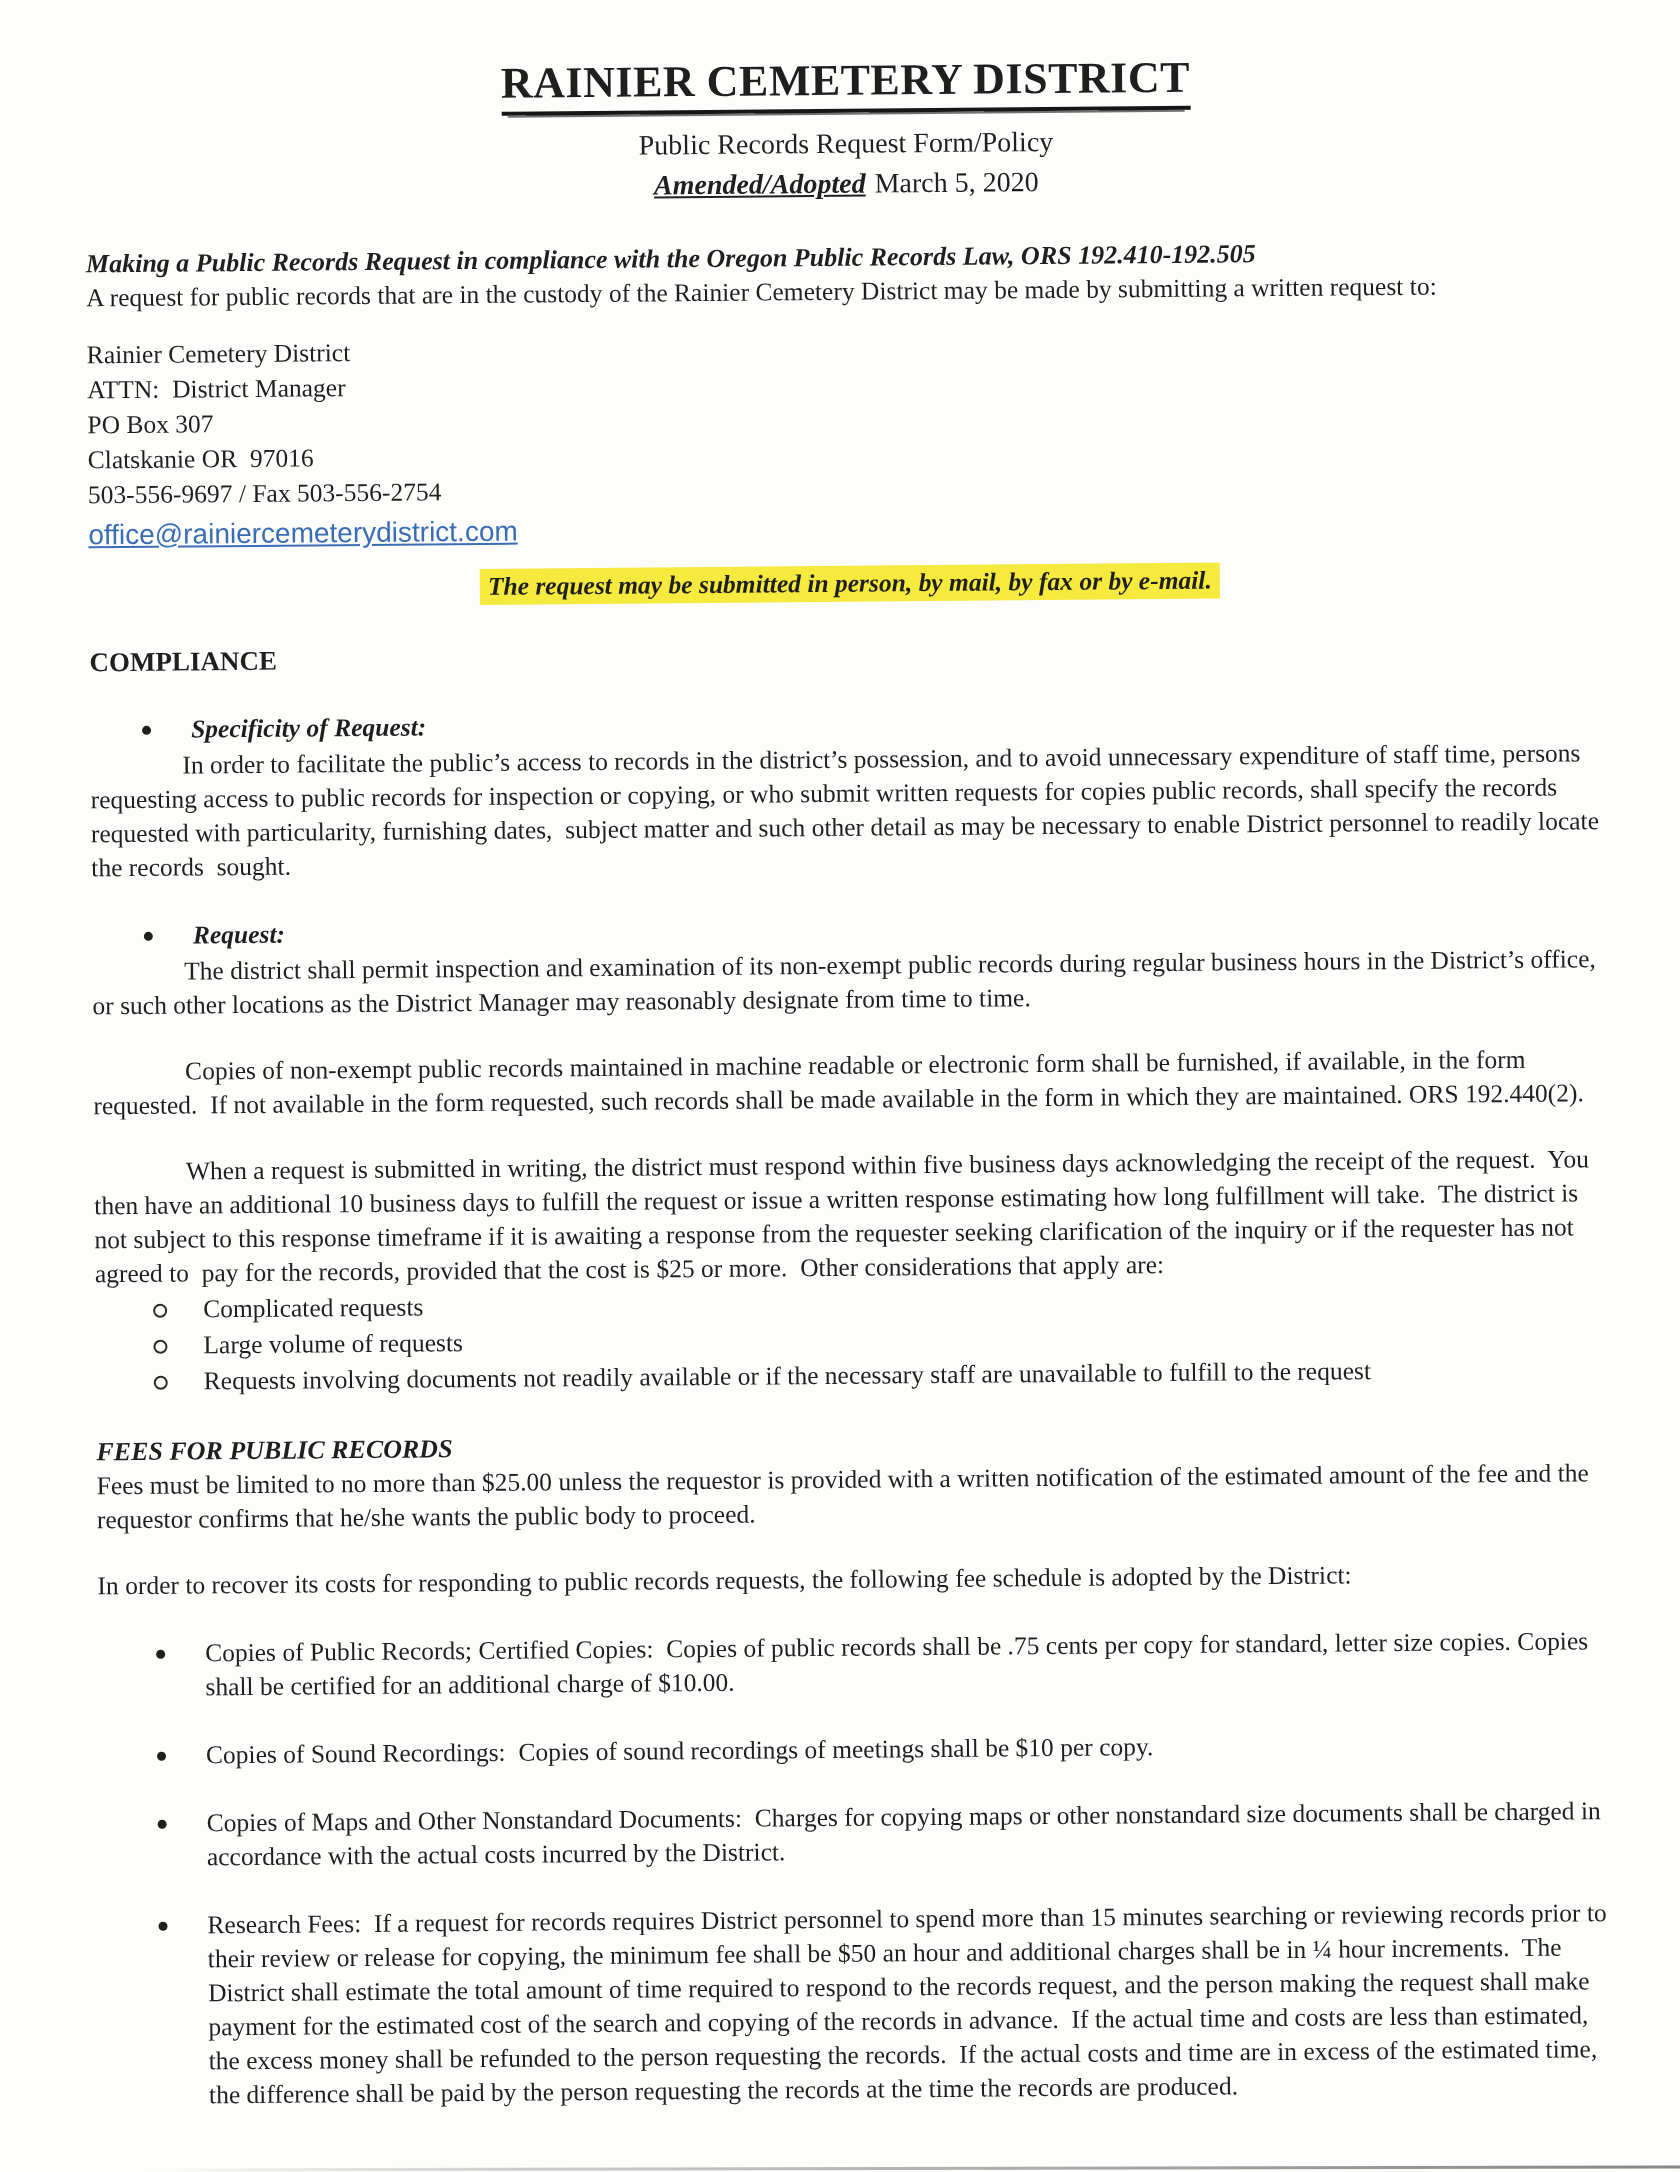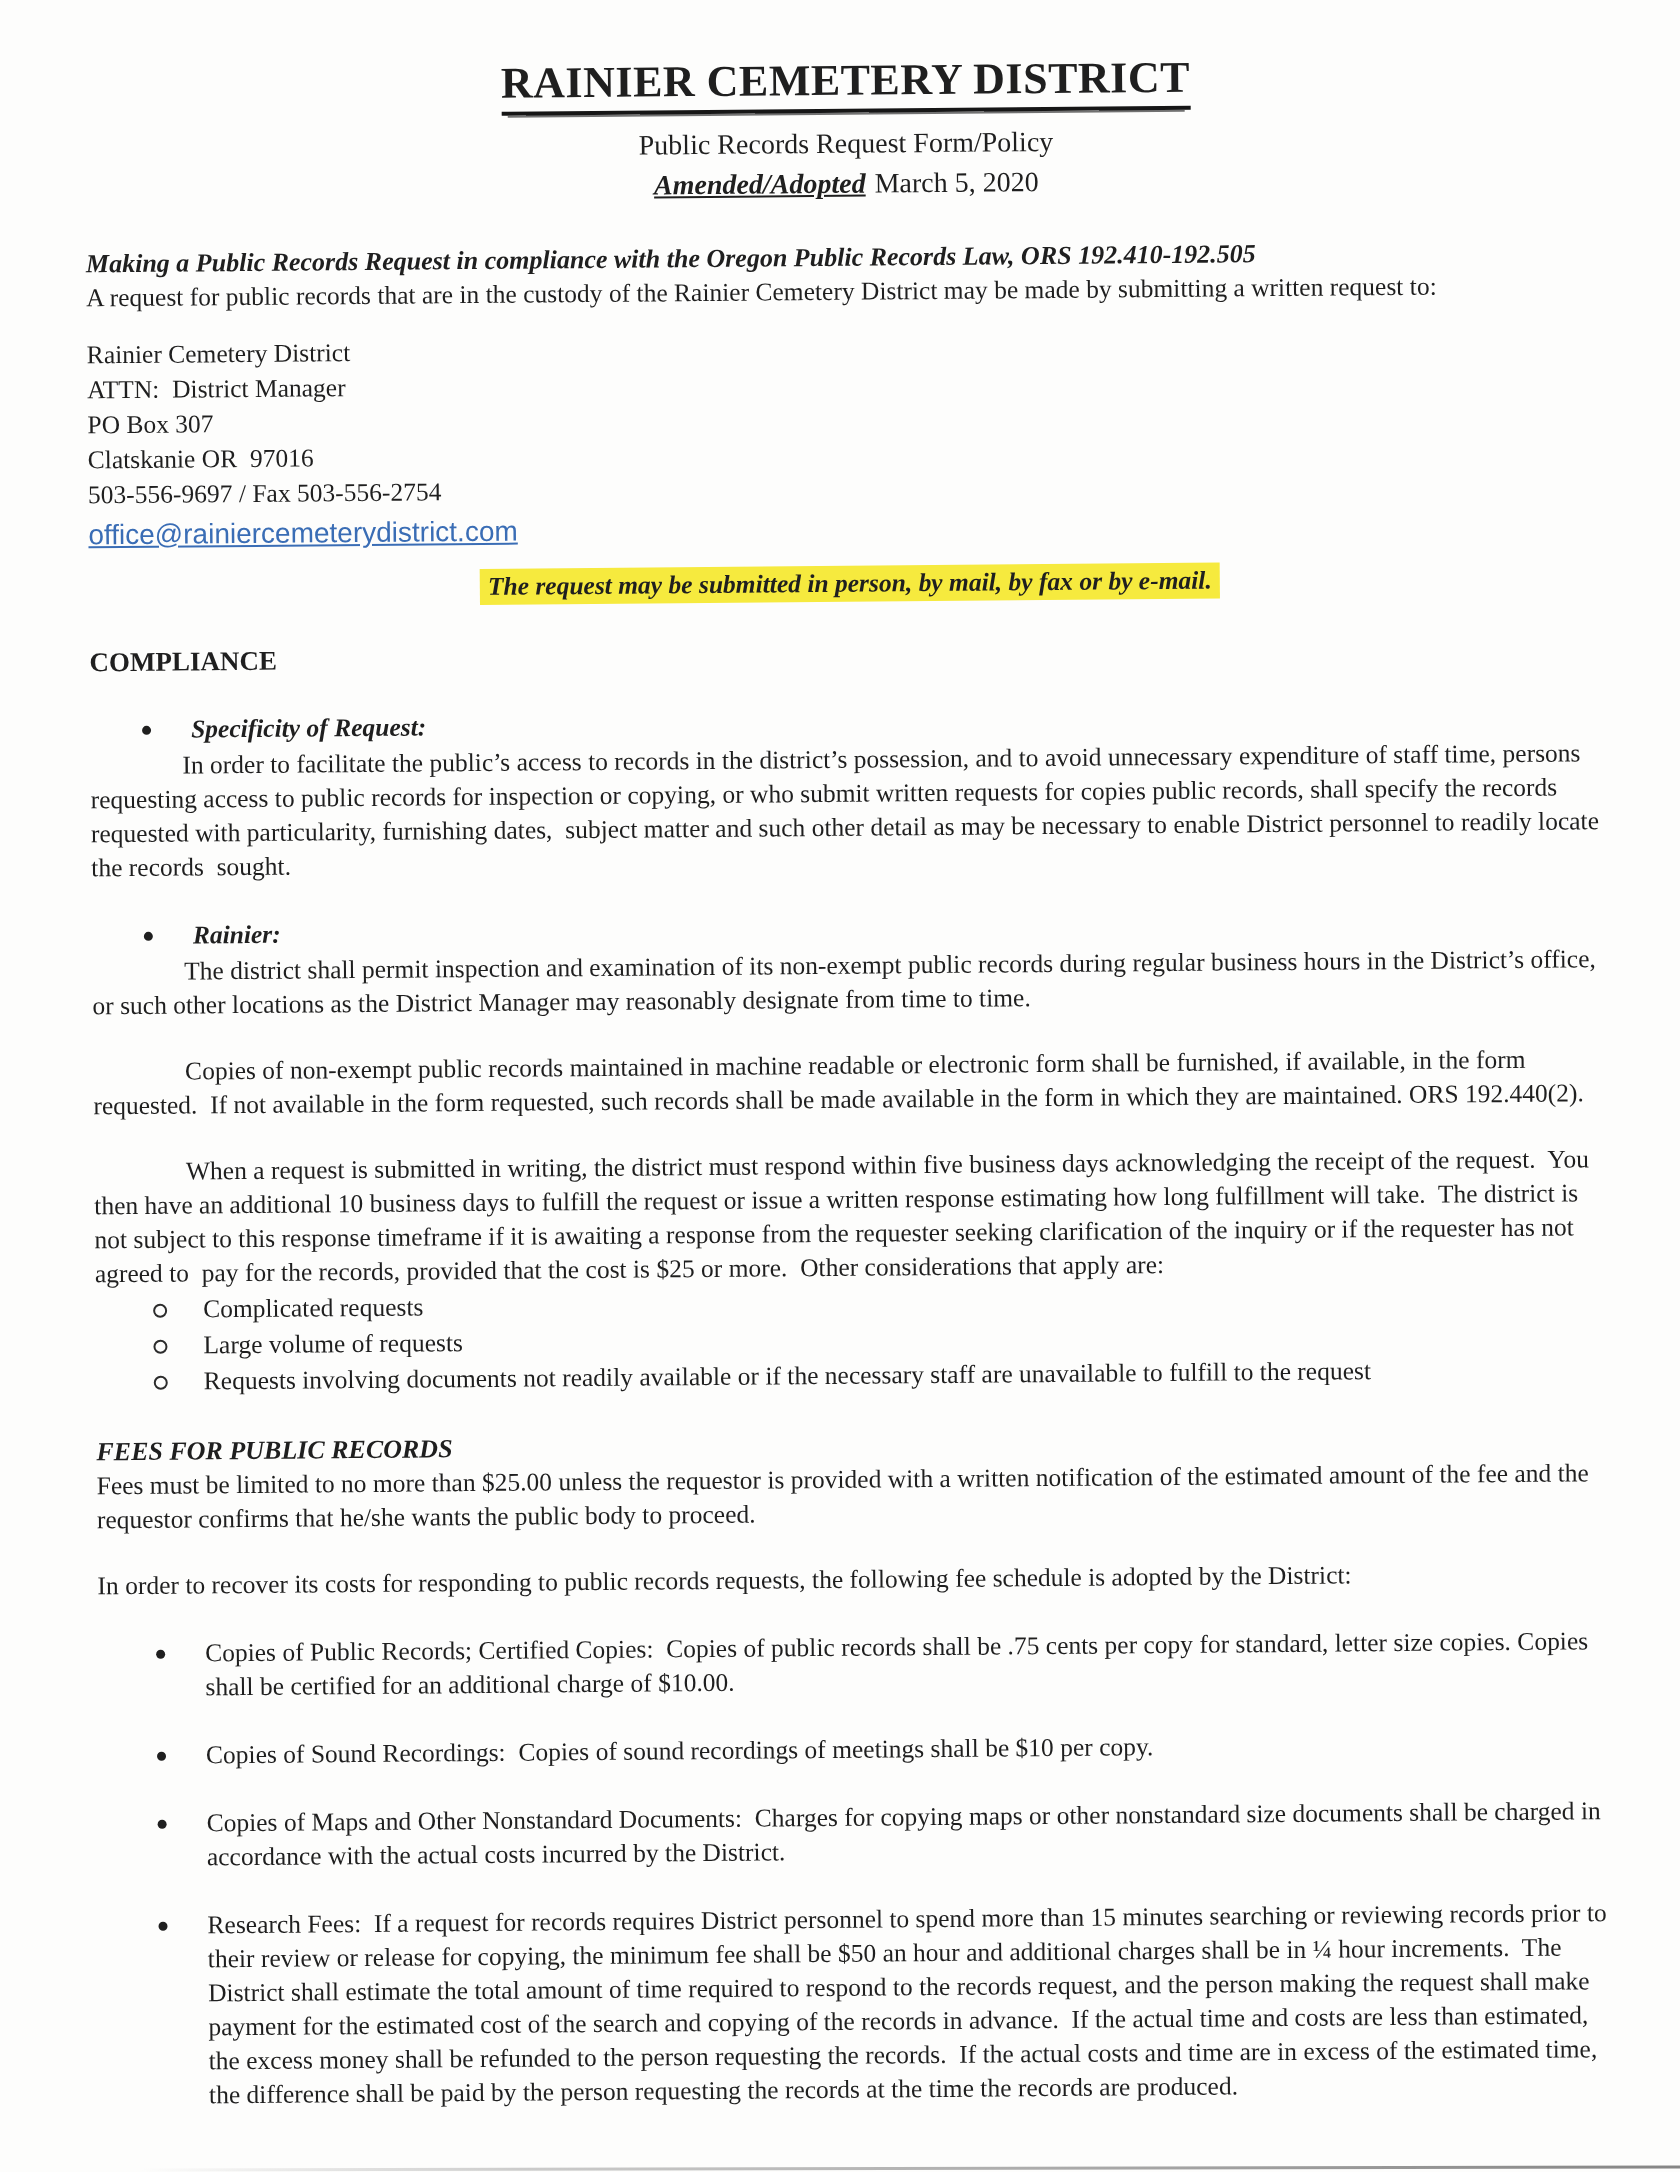--- a/index.html
+++ b/index.html
@@ -144,21 +144,21 @@
     <div class="sec-heading">COMPLIANCE</div>
 
     <div class="cbullet">
       <span class="dot"></span>
       <span class="cbullet-label">Specificity of Request:</span>
     </div>
     <p class="indent gap-xs">In order to facilitate the public’s access to records in the district’s possession, and to avoid unnecessary expenditure of staff time, persons requesting access to public records for inspection or copying, or who submit written requests for copies public records, shall specify the records requested with particularity, furnishing dates, &nbsp;subject matter and such other detail as may be necessary to enable District personnel to readily locate the records &nbsp;sought.</p>
 
     <div class="cbullet">
       <span class="dot"></span>
-      <span class="cbullet-label">Rainier:</span>
+      <span class="cbullet-label">Request:</span>
     </div>
     <p class="indent gap-xs">The district shall permit inspection and examination of its non-exempt public records during regular business hours in the District’s office, or such other locations as the District Manager may reasonably designate from time to time.</p>
 
     <p class="indent gap-s">Copies of non-exempt public records maintained in machine readable or electronic form shall be furnished, if available, in the form requested.&nbsp; If not available in the form requested, such records shall be made available in the form in which they are maintained. ORS 192.440(2).</p>
 
     <p class="indent gap-s">When a request is submitted in writing, the district must respond within five business days acknowledging the receipt of the request.&nbsp; You then have an additional 10 business days to fulfill the request or issue a written response estimating how long fulfillment will take.&nbsp; The district is not subject to this response timeframe if it is awaiting a response from the requester seeking clarification of the inquiry or if the requester has not agreed to &nbsp;pay for the records, provided that the cost is $25 or more.&nbsp; Other considerations that apply are:</p>
 
     <div class="sub">
       <span class="circle"></span>
       <span>Complicated requests</span>

